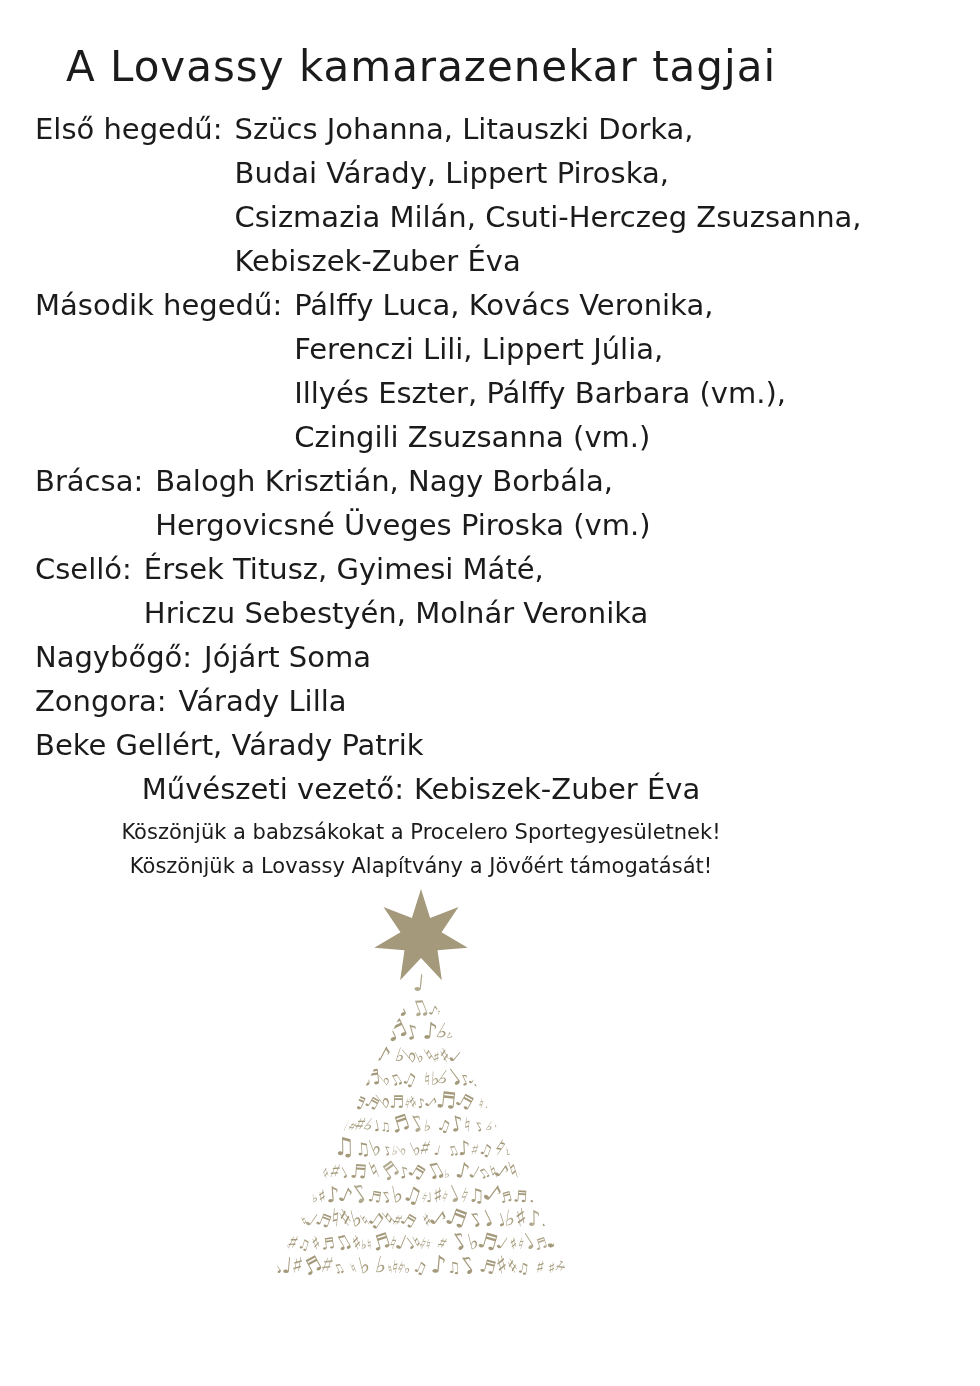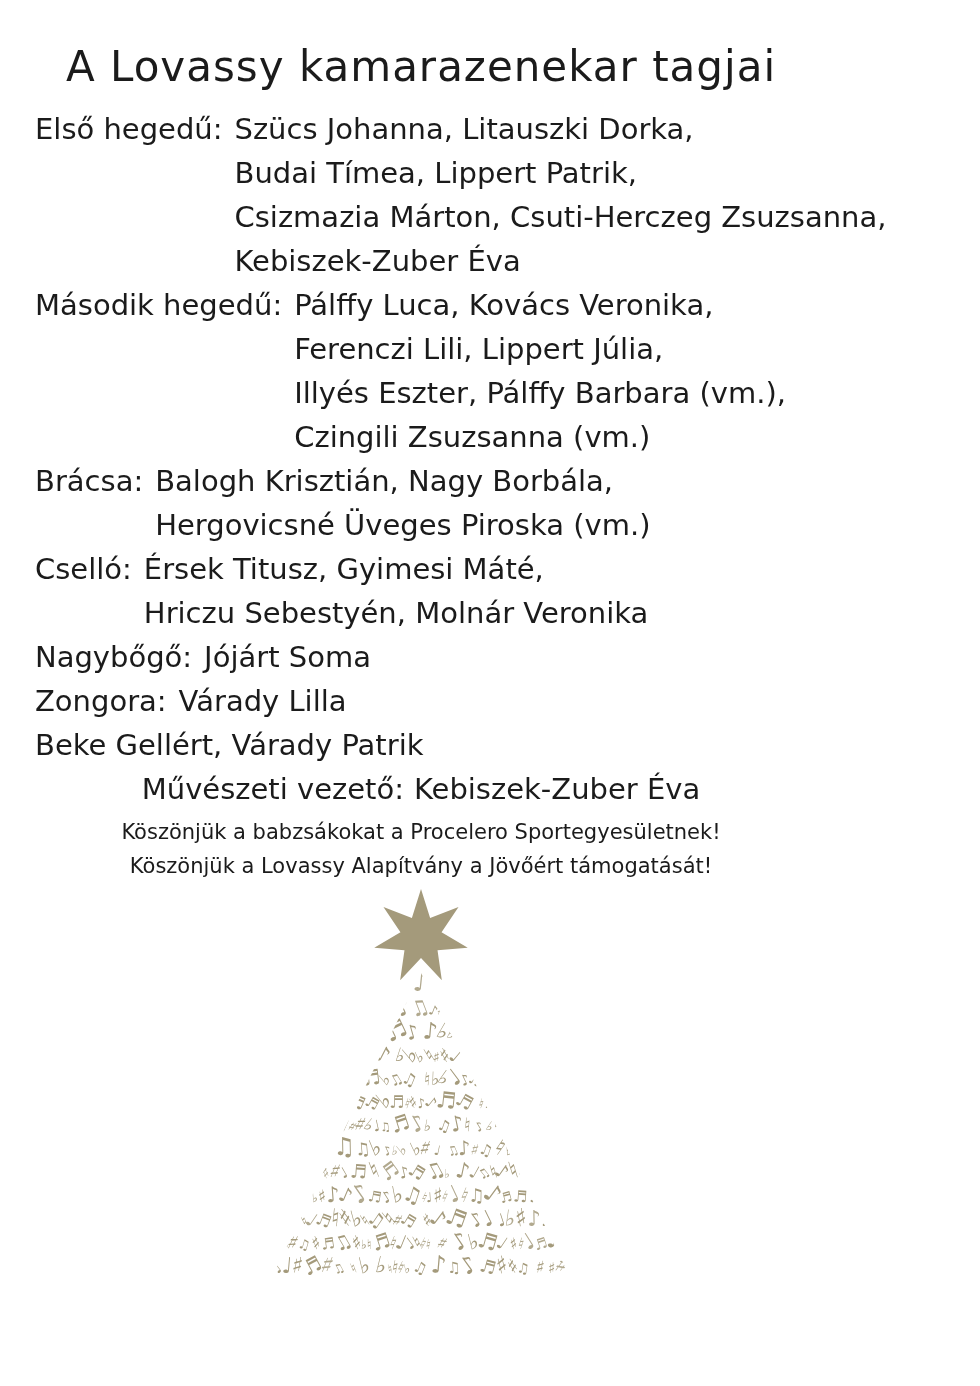--- a/index.html
+++ b/index.html
@@ -90,22 +90,22 @@
 <div class="page">
 
   <h1 class="title">A Lovassy kamarazenekar tagjai</h1>
 
   <div class="roster">
 
     <div class="section">
       <span class="label">Első hegedű:</span>
       <div class="lines">
         <div class="line">Szücs Johanna, Litauszki Dorka,</div>
-        <div class="line">Budai Tímea, Lippert Patrik,</div>
-        <div class="line">Csizmazia Márton, Csuti-Herczeg Zsuzsanna,</div>
+        <div class="line">Budai Várady, Lippert Piroska,</div>
+        <div class="line">Csizmazia Milán, Csuti-Herczeg Zsuzsanna,</div>
         <div class="line">Kebiszek-Zuber Éva</div>
       </div>
     </div>
 
     <div class="section">
       <span class="label">Második hegedű:</span>
       <div class="lines">
         <div class="line">Pálffy Luca, Kovács Veronika,</div>
         <div class="line">Ferenczi Lili, Lippert Júlia,</div>
         <div class="line">Illyés Eszter, Pálffy Barbara (vm.),</div>

